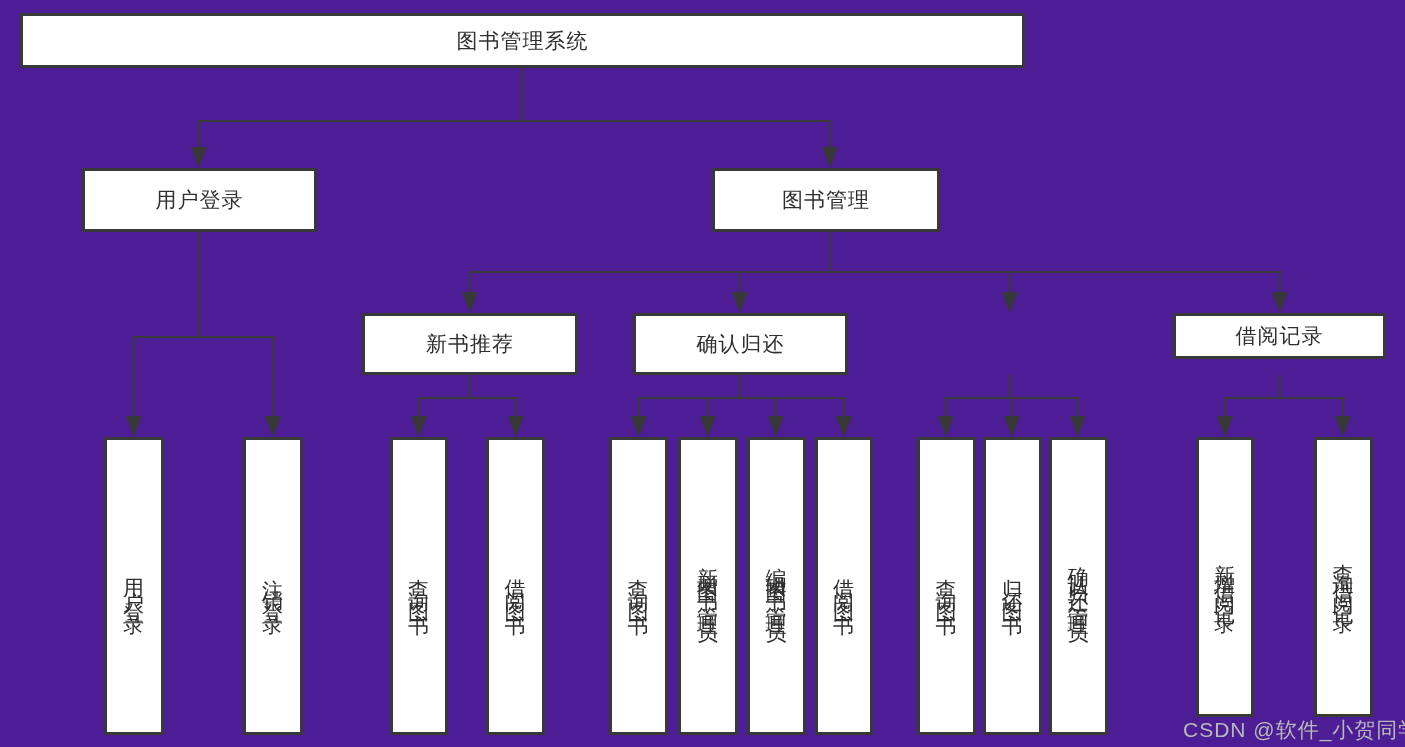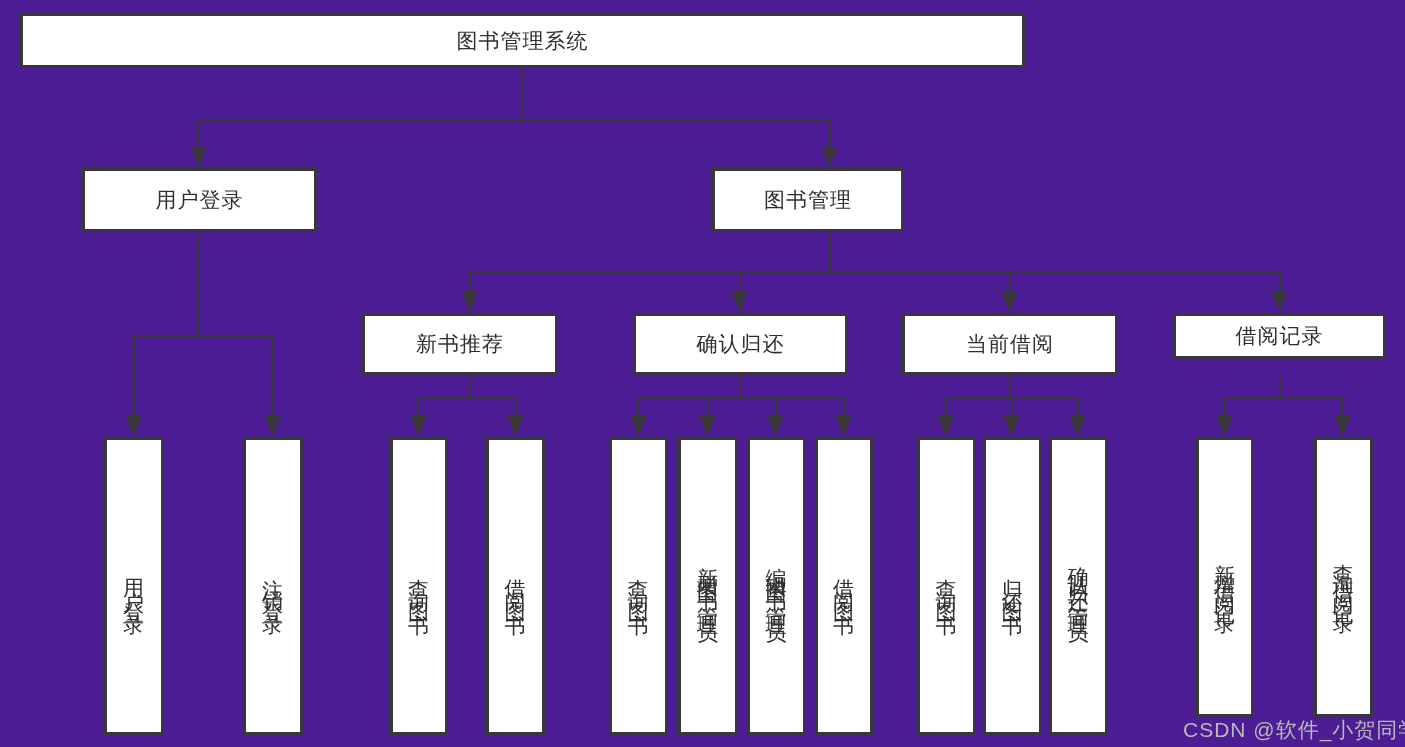--- a/index.html
+++ b/index.html
@@ -60,43 +60,42 @@
   <div class="hbox" style="left:20px;top:13px;width:1005px;height:55px">图书管理系统</div>
 
   <div class="ln" style="left:521px;top:68px;width:2px;height:52px"></div>
   <div class="ln" style="left:198px;top:120px;width:633px;height:2px"></div>
   <div class="ln" style="left:198px;top:120px;width:2px;height:30px"></div>
   <div class="ar" style="left:191px;top:147px"></div>
   <div class="ln" style="left:829px;top:120px;width:2px;height:30px"></div>
   <div class="ar" style="left:822px;top:147px"></div>
 
   <div class="hbox" style="left:82px;top:168px;width:235px;height:64px">用户登录</div>
-  <div class="hbox" style="left:712px;top:168px;width:192px;height:64px">图书管理</div>
+  <div class="hbox" style="left:712px;top:168px;width:228px;height:64px">图书管理</div>
 
   <div class="ln" style="left:198px;top:232px;width:2px;height:104px"></div>
   <div class="ln" style="left:133px;top:336px;width:142px;height:2px"></div>
   <div class="ln" style="left:133px;top:336px;width:2px;height:82px"></div>
   <div class="ar" style="left:126px;top:416px"></div>
   <div class="ln" style="left:272px;top:336px;width:2px;height:82px"></div>
   <div class="ar" style="left:265px;top:416px"></div>
 
   <div class="ln" style="left:829px;top:232px;width:2px;height:39px"></div>
   <div class="ln" style="left:469px;top:271px;width:813px;height:2px"></div>
   <div class="ln" style="left:469px;top:271px;width:2px;height:24px"></div>
   <div class="ar" style="left:462px;top:292px"></div>
   <div class="ln" style="left:739px;top:271px;width:2px;height:24px"></div>
   <div class="ar" style="left:732px;top:292px"></div>
   <div class="ln" style="left:1009px;top:271px;width:2px;height:24px"></div>
   <div class="ar" style="left:1002px;top:292px"></div>
   <div class="ln" style="left:1279px;top:271px;width:2px;height:24px"></div>
   <div class="ar" style="left:1272px;top:292px"></div>
 
-  <div class="hbox" style="left:362px;top:313px;width:196px;height:62px">新书推荐</div>
+  <div class="hbox" style="left:362px;top:313px;width:216px;height:62px">新书推荐</div>
   <div class="hbox" style="left:633px;top:313px;width:215px;height:62px">确认归还</div>
-  <div class="hbox" style="left:902px;top:313px;width:216px;height:62px">当前借阅</div>
   <div class="hbox" style="left:1173px;top:313px;width:213px;height:46px">借阅记录</div>
 
   <div class="ln" style="left:469px;top:375px;width:2px;height:22px"></div>
   <div class="ln" style="left:418px;top:397px;width:100px;height:2px"></div>
   <div class="ln" style="left:418px;top:397px;width:2px;height:22px"></div>
   <div class="ar" style="left:411px;top:416px"></div>
   <div class="ln" style="left:515px;top:397px;width:2px;height:22px"></div>
   <div class="ar" style="left:508px;top:416px"></div>
 
   <div class="ln" style="left:739px;top:375px;width:2px;height:22px"></div>

